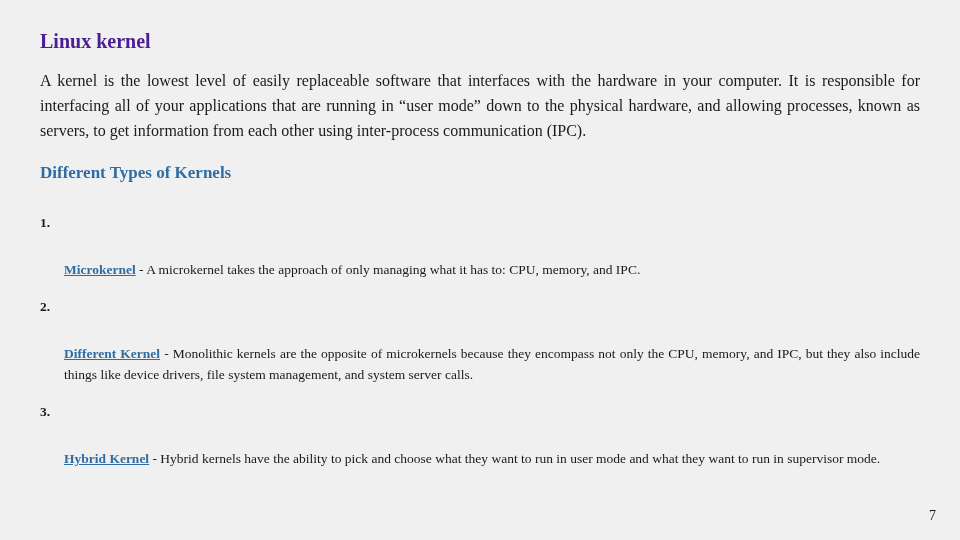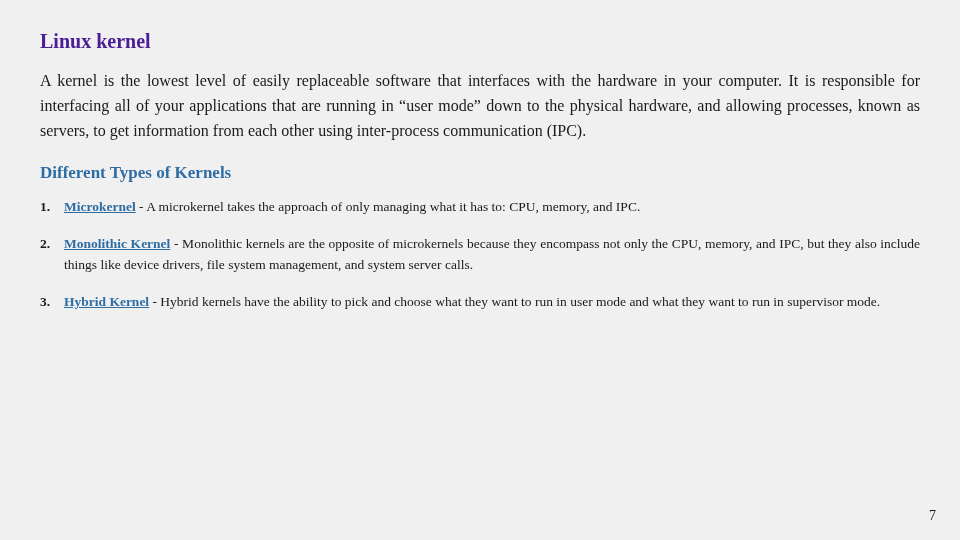--- a/index.html
+++ b/index.html
@@ -37,21 +37,21 @@
       color: #1a1a1a;
       text-align: justify;
       line-height: 1.55;
       margin-bottom: 20px;
     }
 
     .section-heading {
       font-size: 17px;
       font-weight: bold;
       color: #2e6da4;
-      margin-bottom: 14px;
+      margin-bottom: 30px;
       font-family: 'Times New Roman', Times, serif;
     }
 
     .kernel-list {
       list-style: none;
       padding: 0;
     }
 
     .kernel-list li {
       font-size: 13.5px;
@@ -72,20 +72,21 @@
     }
 
     .kernel-name {
       font-weight: bold;
       color: #2e6da4;
       text-decoration: underline;
     }
 
     .list-content {
       flex: 1;
+      margin-top: 47px;
     }
 
     .page-number {
       position: absolute;
       bottom: 16px;
       right: 24px;
       font-size: 14px;
       color: #1a1a1a;
       font-family: 'Times New Roman', Times, serif;
     }
@@ -102,21 +103,21 @@
   <h2 class="section-heading">Different Types of Kernels</h2>
 
   <ol class="kernel-list">
 
   <li>
         <span class="list-number">1.</span>
         <div class="list-content"><span class="kernel-name">Microkernel</span><span> - A microkernel takes the approach of only managing what it has to: CPU,  memory, and IPC.</span></div>
       </li>
       <li>
         <span class="list-number">2.</span>
-        <div class="list-content"><span class="kernel-name">Monolithic Kernel</span><span> - Monolithic kernels are the opposite of microkernels because they encompass not only the CPU, memory, and IPC, but they also include things like device drivers, file system management, and system server calls.</span></div>
+        <div class="list-content"><span class="kernel-name">Different Kernel</span><span> - Monolithic kernels are the opposite of microkernels because they encompass not only the CPU, memory, and IPC, but they also include things like device drivers, file system management, and system server calls.</span></div>
       </li>
       <li>
         <span class="list-number">3.</span>
         <div class="list-content"><span class="kernel-name">Hybrid Kernel</span><span> - Hybrid kernels have the ability to pick and choose what they want to run in user mode and what they want to run in supervisor mode.</span></div>
       </li>
     </ol>
 
   <div class="page-number">7</div>
 
 </div>

